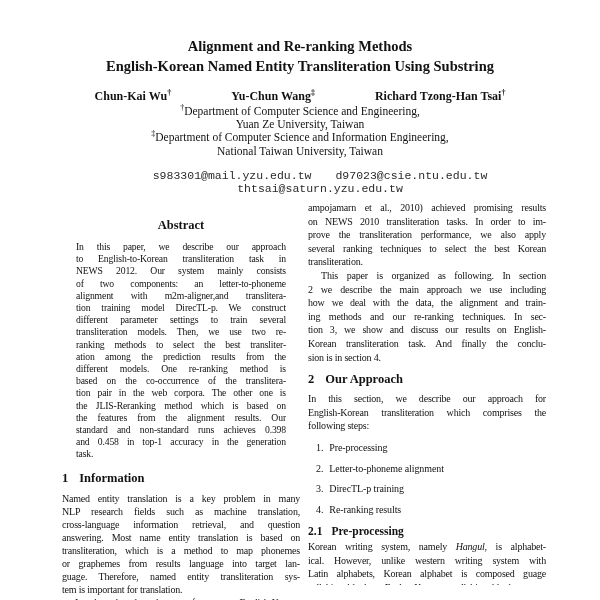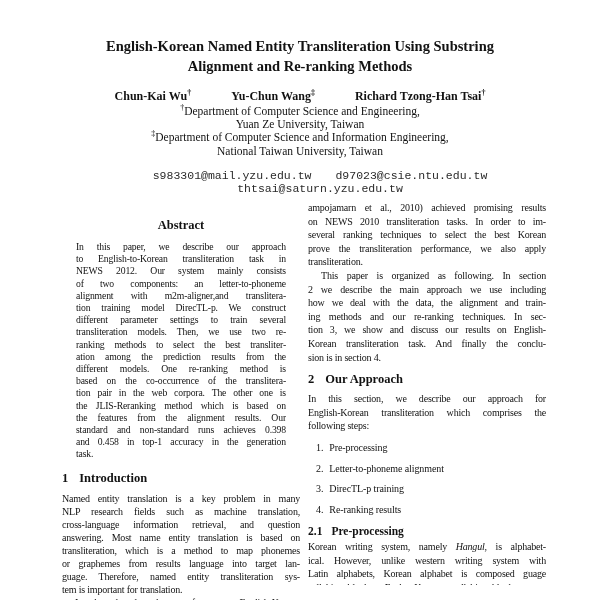--- a/index.html
+++ b/index.html
@@ -9,21 +9,21 @@
     font-family: "Liberation Serif", serif;
     color: #121212;
   }
   .page { position: relative; width: 600px; height: 600px; background: #ffffff; }
 
   
   .header { position: absolute; top: 36px; left: 0; width: 600px; text-align: center; }
   .title { font-weight: bold; font-size: 14.5px; line-height: 20px; letter-spacing: 0; }
   .authors {
     margin-top: 13px; font-weight: bold; font-size: 12px;
-    display: flex; justify-content: center; gap: 40px; line-height: 14px;
+    display: flex; justify-content: center; gap: 60px; line-height: 14px;
   }
   .authors sup, .affil sup { font-size: 8px; line-height: 0; }
   .affils { margin-top: 2px; font-size: 11.5px; line-height: 13.2px; }
   .emails {
     margin-top: 11px; font-family: "Liberation Mono", monospace;
     font-size: 11.5px; line-height: 13.5px; color: #2a2a2a;
   }
   .email-row { display: flex; justify-content: center; gap: 24px; padding-left: 40px; }
 
   
@@ -58,22 +58,22 @@
   .step .step-num { margin-right: 6px; }
   .ital { font-style: italic; }
 </style>
 </head>
 <body>
 
 <div class="page">
 
   <div class="header">
     <div class="title">
+      <div>Alignment and Re-ranking Methods</div>
       <div>English-Korean Named Entity Transliteration Using Substring</div>
-      <div>Alignment and Re-ranking Methods</div>
     </div>
     <div class="authors">
       <span><span>Chun-Kai Wu</span><sup>†</sup></span>
       <span><span>Yu-Chun Wang</span><sup>‡</sup></span>
       <span><span>Richard Tzong-Han Tsai</span><sup>†</sup></span>
     </div>
     <div class="affils">
       <div class="affil"><sup>†</sup><span>Department of Computer Science and Engineering,</span></div>
       <div class="affil"><span>Yuan Ze University, Taiwan</span></div>
       <div class="affil"><sup>‡</sup><span>Department of Computer Science and Information Engineering,</span></div>
@@ -106,41 +106,41 @@
       <div class="ln lna">different models. One re-ranking method is</div>
       <div class="ln lna">based on the co-occurrence of the translitera-</div>
       <div class="ln lna">tion pair in the web corpora. The other one is</div>
       <div class="ln lna">the JLIS-Reranking method which is based on</div>
       <div class="ln lna">the features from the alignment results. Our</div>
       <div class="ln lna">standard and non-standard runs achieves 0.398</div>
       <div class="ln lna">and 0.458 in top-1 accuracy in the generation</div>
       <div class="ln lna plain">task.</div>
     </div>
     <div class="sec-h">
-      <span class="num">1</span><span>Introduction</span>
+      <span class="num">1</span><span>Information</span>
     </div>
     <div>
       <div class="ln lnb">Named entity translation is a key problem in many</div>
       <div class="ln lnb">NLP research fields such as machine translation,</div>
       <div class="ln lnb">cross-language information retrieval, and question</div>
       <div class="ln lnb">answering. Most name entity translation is based on</div>
       <div class="ln lnb">transliteration, which is a method to map phonemes</div>
       <div class="ln lnb">or graphemes from results language into target lan-</div>
       <div class="ln lnb">guage. Therefore, named entity transliteration sys-</div>
       <div class="ln lnb plain">tem is important for translation.</div>
       <div class="ln lnb ind">In the shared task, we focus on English-Korean</div>
     </div>
   </div>
 
   <div class="col col-right">
     <div>
       <div class="ln lnr">ampojamarn et al., 2010) achieved promising results</div>
       <div class="ln lnr">on NEWS 2010 transliteration tasks. In order to im-</div>
+      <div class="ln lnr">prove the transliteration performance, we also apply</div>
       <div class="ln lnr">several ranking techniques to select the best Korean</div>
-      <div class="ln lnr">prove the transliteration performance, we also apply</div>
       <div class="ln lnr plain">transliteration.</div>
       <div class="ln lnr ind">This paper is organized as following. In section</div>
       <div class="ln lnr">2 we describe the main approach we use including</div>
       <div class="ln lnr">how we deal with the data, the alignment and train-</div>
       <div class="ln lnr">ing methods and our re-ranking techniques. In sec-</div>
       <div class="ln lnr">tion 3, we show and discuss our results on English-</div>
       <div class="ln lnr">Korean transliteration task. And finally the conclu-</div>
       <div class="ln lnr plain">sion is in section 4.</div>
     </div>
     <div class="sec-h2">

